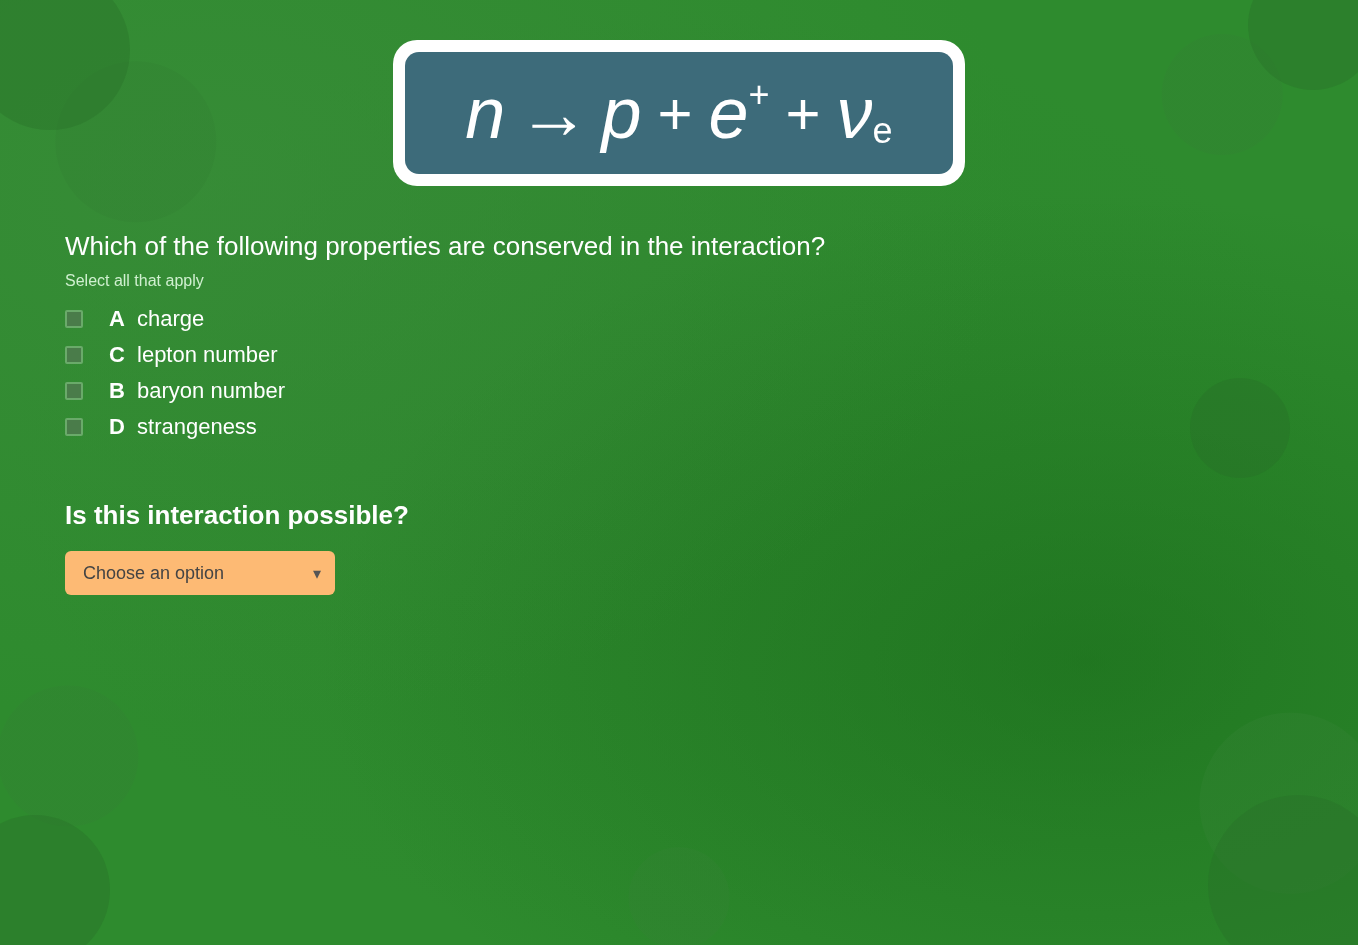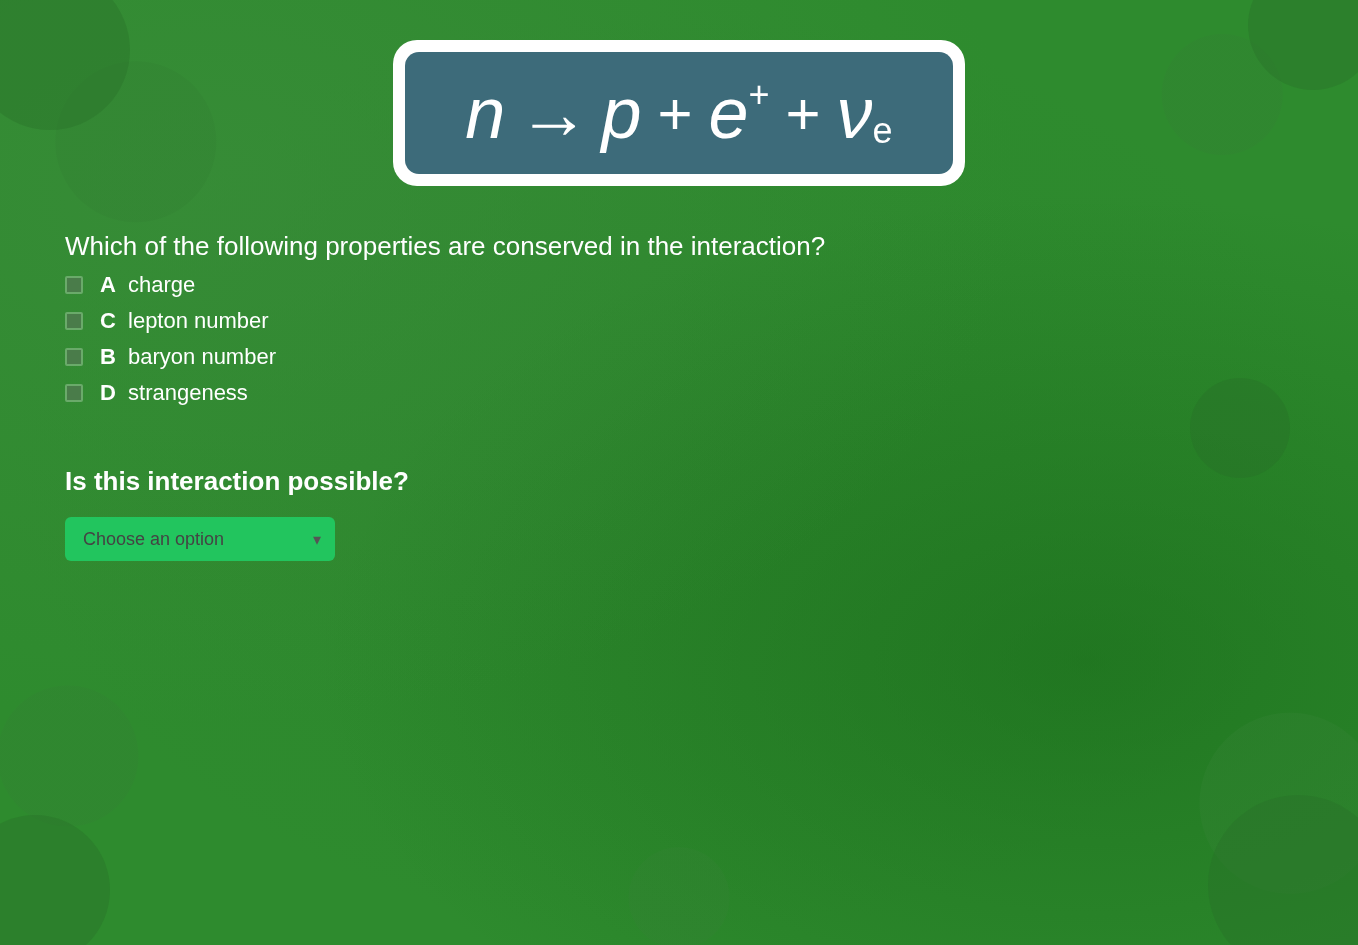--- a/index.html
+++ b/index.html
@@ -162,21 +162,21 @@
 
     
     .options-list {
       list-style: none;
       margin-bottom: 60px;
     }
 
     .option-item {
       display: flex;
       align-items: center;
-      gap: 17px;
+      gap: 26px;
       margin-bottom: 10px;
       cursor: pointer;
     }
 
     .option-checkbox {
       width: 18px;
       height: 18px;
       background: #4a7c4a;
       border: 2px solid #6aaa6a;
       border-radius: 2px;
@@ -207,21 +207,21 @@
 
     
     .dropdown-container {
       position: relative;
       display: inline-block;
     }
 
     .dropdown-select {
       appearance: none;
       -webkit-appearance: none;
-      background: #22c55e;
+      background: #fdba74;
       border: none;
       border-radius: 6px;
       padding: 12px 50px 12px 18px;
       font-size: 18px;
       color: #444;
       cursor: pointer;
       min-width: 270px;
       outline: none;
     }
 
@@ -281,20 +281,21 @@
       </div>
     </div>
   </div>
 
   
 
   
   <p class="question-text">Which of the following properties are conserved in the interaction?</p>
 
   
+  <p class="select-all-label">Select all that apply</p>
 
   
   <ul class="options-list">
     <li class="option-item">
       <div class="option-checkbox"></div>
       <span class="option-label">
         <span class="option-key">A</span>
         <span>charge</span>
       </span>
     </li>

